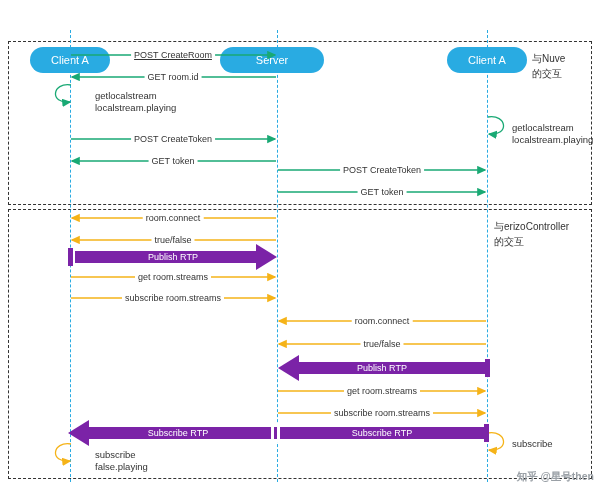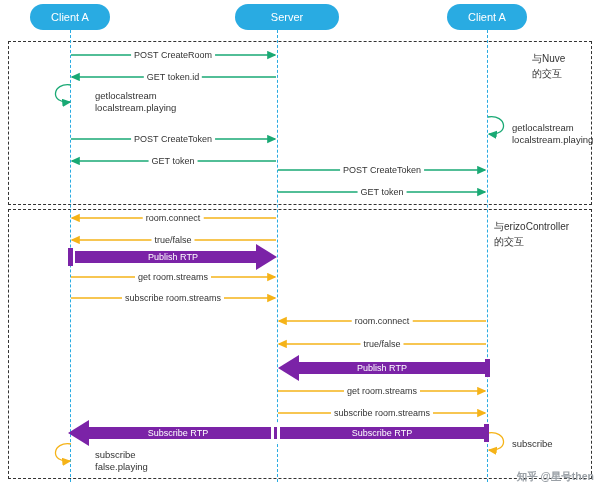--- a/index.html
+++ b/index.html
@@ -1,39 +1,39 @@
 <!DOCTYPE html>
 <html><head>
 <meta charset="utf-8">
 <style>
   html,body{margin:0;padding:0;}
   body{width:600px;height:488px;background:#ffffff;font-family:"Liberation Sans",sans-serif;overflow:hidden;}
   #canvas{position:relative;width:600px;height:488px;}
-  .lifeline-head{position:absolute;background:#29abe2;color:#ffffff;font-size:11px;display:flex;align-items:center;justify-content:center;border-radius:13px;}
+  .lifeline-head{position:absolute;background:#29abe2;color:#ffffff;font-size:11px;display:flex;align-items:center;justify-content:center;border-radius:13px;margin-top:43px;}
   .lifeline{position:absolute;width:0;border-left:1.5px dashed #29abe2;}
   .section{position:absolute;border:1.5px dashed #333333;box-sizing:border-box;}
   .note{position:absolute;font-size:10px;color:#333333;line-height:1.45;}
   .arrow-label{position:absolute;font-size:9px;color:#333333;background:#ffffff;padding:0 3px;white-space:nowrap;transform:translate(-50%,-50%);}
   .thick-label{position:absolute;font-size:9px;color:#ffffff;white-space:nowrap;transform:translate(-50%,-50%);z-index:5;}
   .self-label{position:absolute;font-size:9.5px;color:#333333;line-height:1.3;white-space:nowrap;}
   svg.layer{position:absolute;left:0;top:0;width:600px;height:488px;}
   .watermark{position:absolute;right:6px;bottom:4px;font-size:10.5px;color:#9aa0a6;font-weight:bold;}
 </style>
 </head>
 <body>
 
 <div id="canvas">
 
   <div class="section" style="left:8px;top:41px;width:584px;height:164px;"></div>
   <div class="section" style="left:8px;top:209px;width:584px;height:270px;"></div>
 
   <div class="lifeline-head" style="left:30px;top:4px;width:80px;height:26px;">
     <span>Client A</span>
   </div>
-  <div class="lifeline-head" style="left:235px;top:4px;width:104px;height:26px;">
+  <div class="lifeline-head" style="left:220px;top:4px;width:104px;height:26px;">
     <span>Server</span>
   </div>
   <div class="lifeline-head" style="left:447px;top:4px;width:80px;height:26px;">
     <span>Client A</span>
   </div>
 
   <div class="lifeline" style="left:70px;top:30px;height:452px;"></div>
   <div class="lifeline" style="left:277px;top:30px;height:452px;"></div>
   <div class="lifeline" style="left:487px;top:30px;height:452px;"></div>
 
@@ -87,22 +87,22 @@
 
     <g>
       <rect x="484" y="424" width="5" height="18" fill="#7b23a7"></rect>
       <rect x="89" y="427" width="395" height="12" fill="#7b23a7"></rect>
       <path d="M89,420 L68,433 L89,446 z" fill="#7b23a7"></path>
       <rect x="271" y="424" width="3" height="18" fill="#ffffff"></rect>
       <rect x="277" y="424" width="3" height="18" fill="#ffffff"></rect>
     </g>
   </svg>
 
-  <div class="arrow-label" style="left:173px;top:55px;">POST CreateRoom</div>
-  <div class="arrow-label" style="left:173px;top:77px;">GET token.id</div>
+  <div class="arrow-label" style="left:173px;top:55px;text-decoration:underline;">POST CreateRoom</div>
+  <div class="arrow-label" style="left:173px;top:77px;">GET room.id</div>
   <div class="arrow-label" style="left:173px;top:139px;">POST CreateToken</div>
   <div class="arrow-label" style="left:173px;top:161px;">GET token</div>
   <div class="arrow-label" style="left:382px;top:170px;">POST CreateToken</div>
   <div class="arrow-label" style="left:382px;top:192px;">GET token</div>
   <div class="arrow-label" style="left:173px;top:218px;">room.connect</div>
   <div class="arrow-label" style="left:173px;top:240px;">true/false</div>
   <div class="thick-label" style="left:173px;top:257px;">Publish RTP</div>
   <div class="arrow-label" style="left:173px;top:277px;">get room.streams</div>
   <div class="arrow-label" style="left:173px;top:298px;">subscribe room.streams</div>
   <div class="arrow-label" style="left:382px;top:321px;">room.connect</div>

